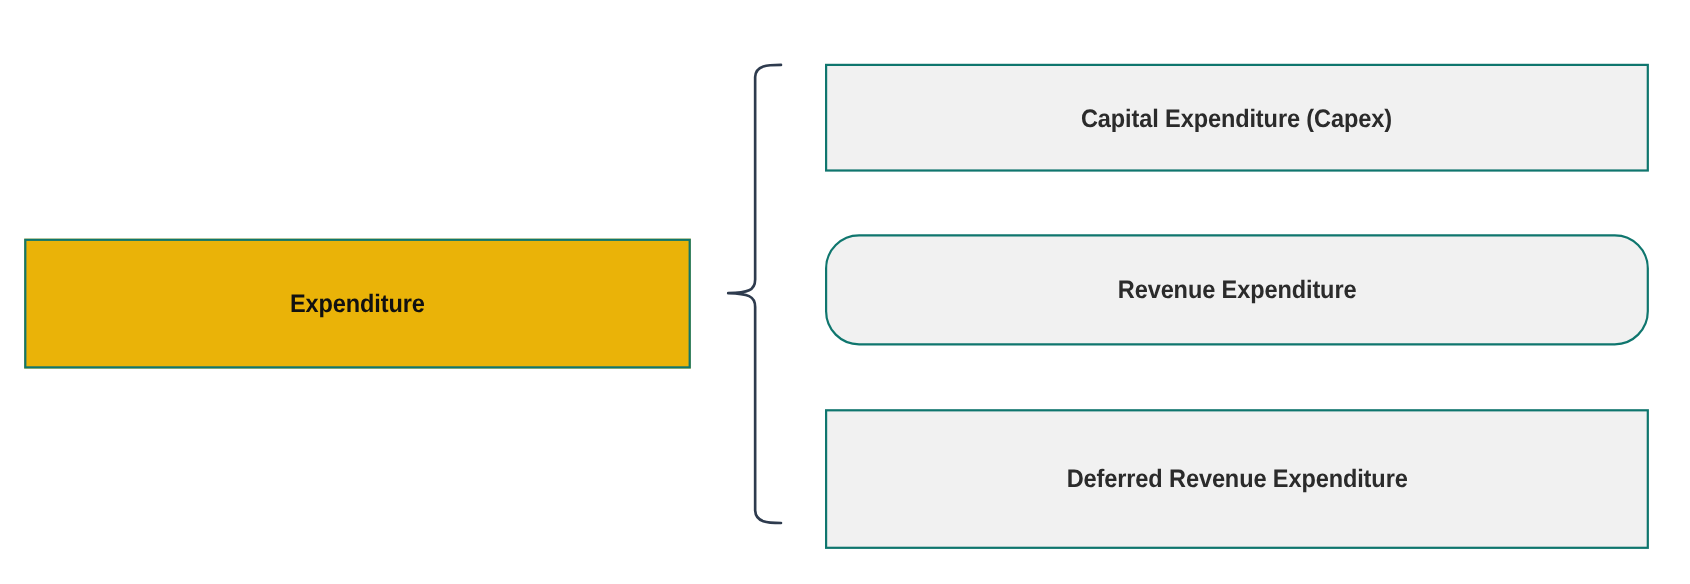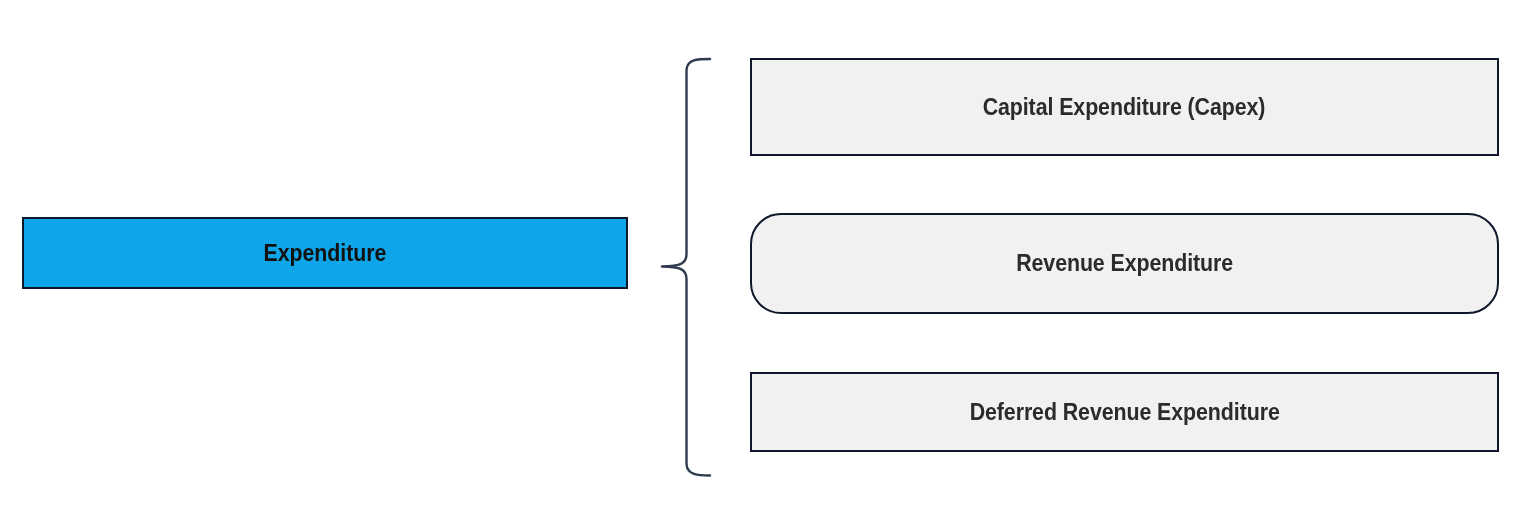--- a/index.html
+++ b/index.html
@@ -17,60 +17,60 @@
     position: relative;
     width: 1536px;
     height: 531px;
     background: #ffffff;
   }
 
   
   .node {
     position: absolute;
     box-sizing: border-box;
-    border: 2px solid #0f172a;
+    border: 2px solid #0f766e;
     display: flex;
     align-items: center;
     justify-content: center;
   }
   .node .node-label {
     font-weight: 700;
     letter-spacing: -0.1px;
     line-height: 1.15;
     transform: scaleX(0.93);
     transform-origin: center center;
     white-space: nowrap;
   }
 
   
   #node-parent {
     left: 22px;
     top: 217px;
     width: 606px;
-    height: 72px;
-    background: #0ea5e9;
+    height: 118px;
+    background: #eab308;
   }
   #node-parent .node-label {
     color: #111111;
     font-size: 23px;
   }
 
   
   .node-child {
     left: 750px;
     width: 749px;
     background: #f1f1f1;
   }
   .node-child .node-label {
     color: #2b2b2b;
     font-size: 23px;
   }
   #node-child-0 { top: 58px;  height: 98px; }
   #node-child-1 { top: 213px; height: 101px; border-radius: 31px; }
-  #node-child-2 { top: 372px; height: 80px; }
+  #node-child-2 { top: 372px; height: 127px; }
 
   
   #brace-connector {
     position: absolute;
     left: 650px;
     top: 40px;
     width: 80px;
     height: 460px;
     pointer-events: none;
   }

